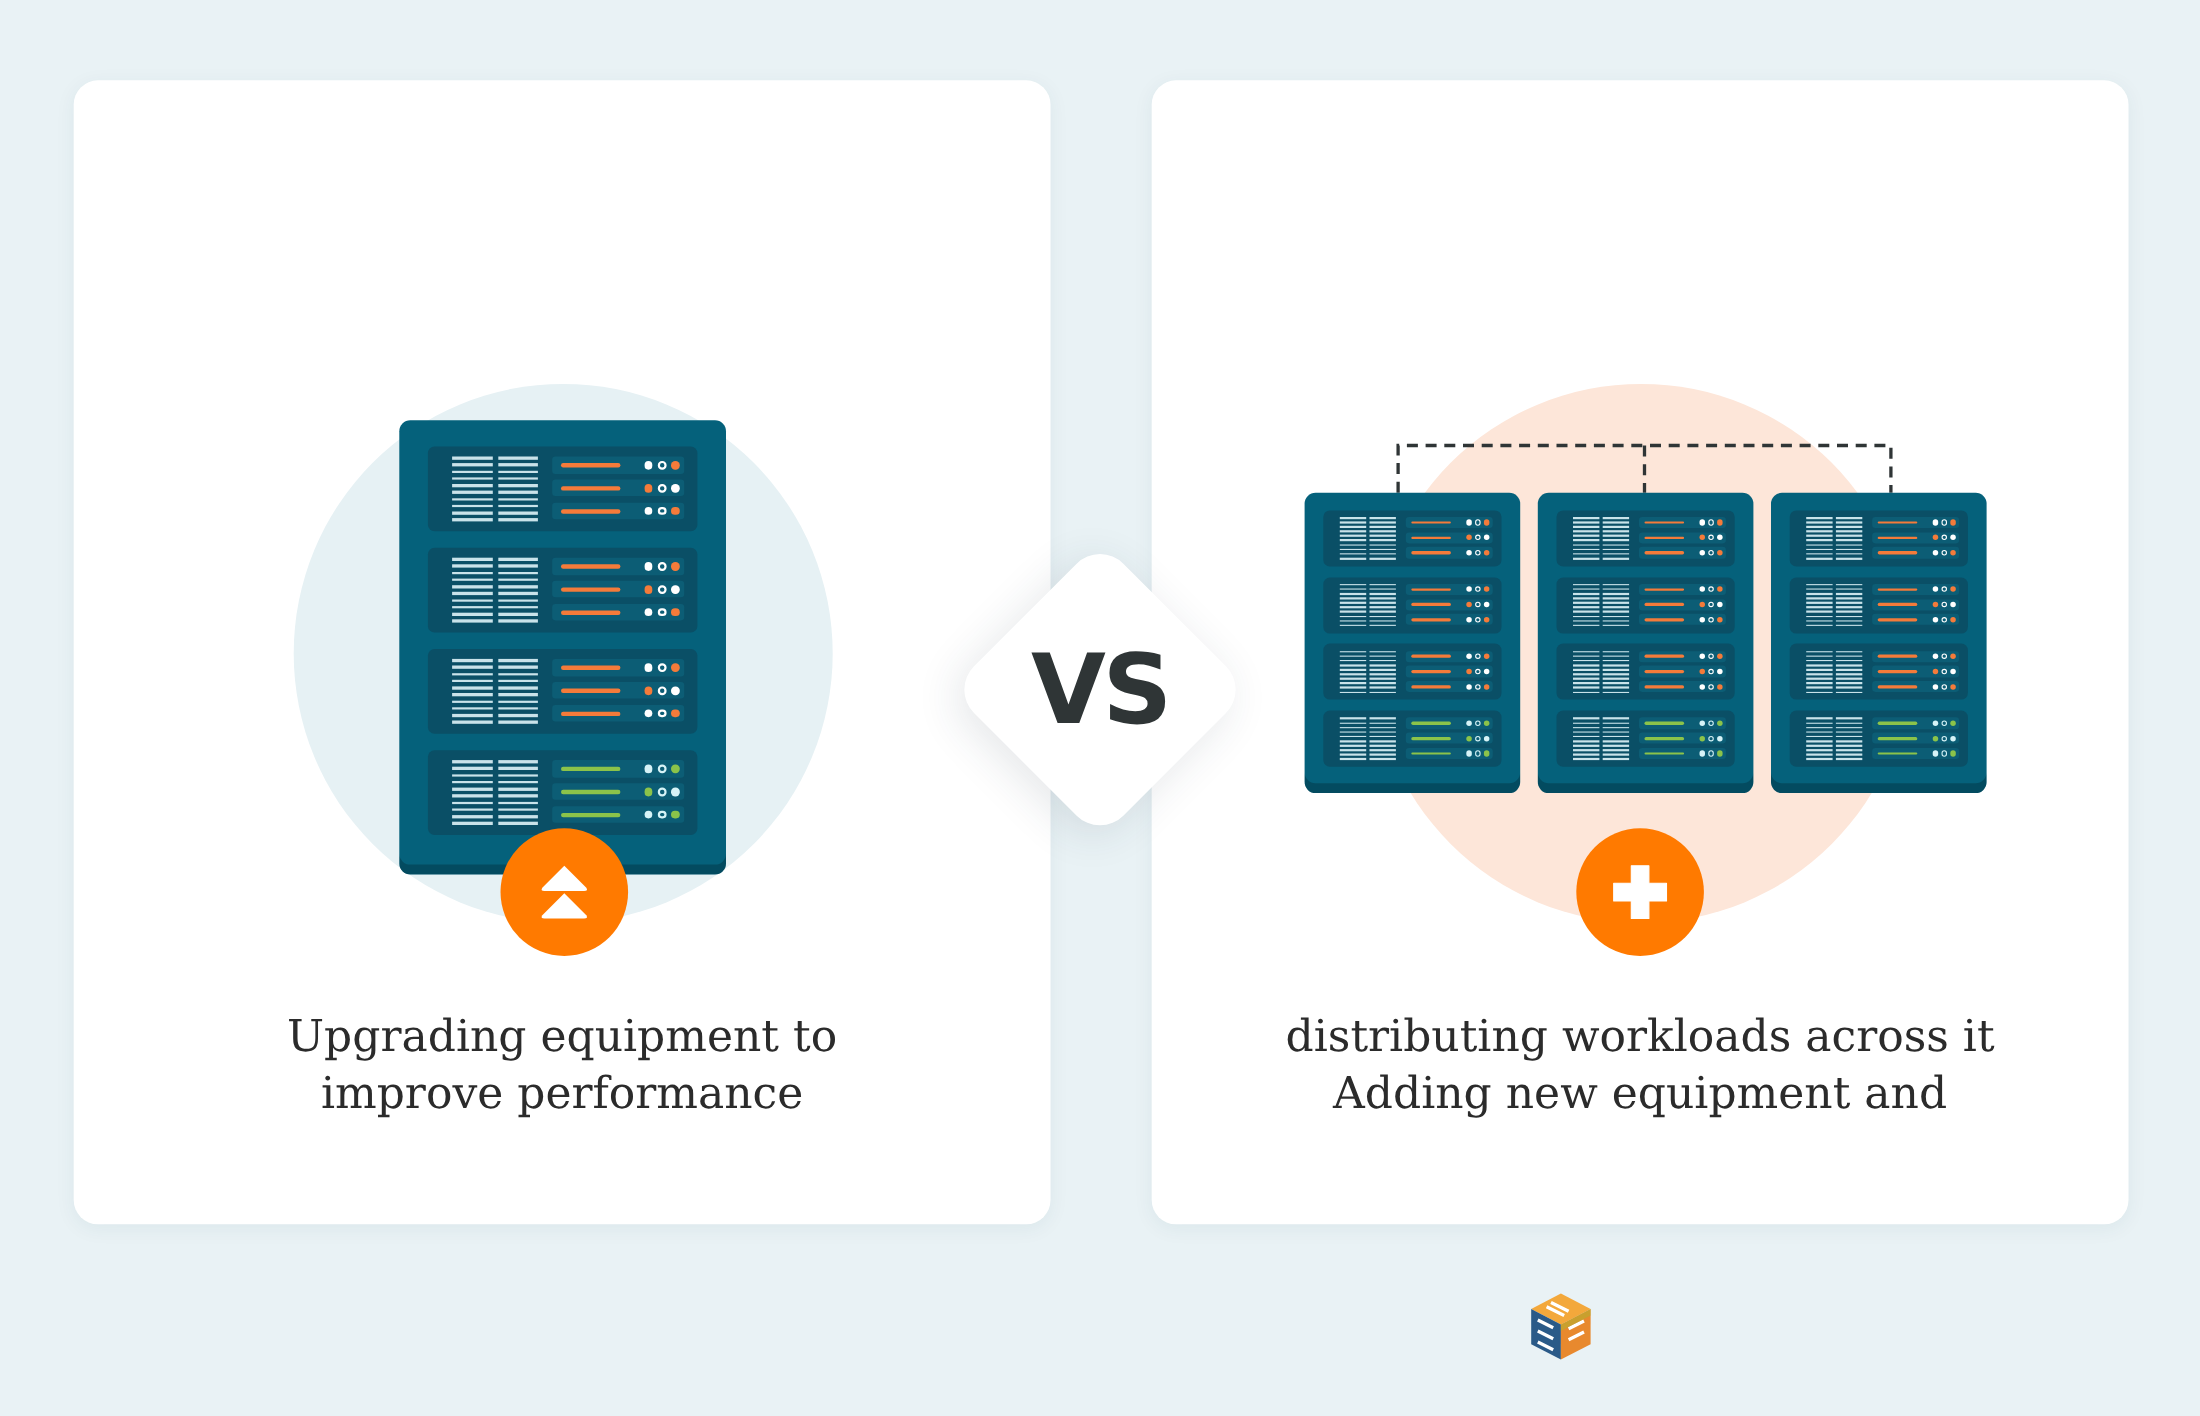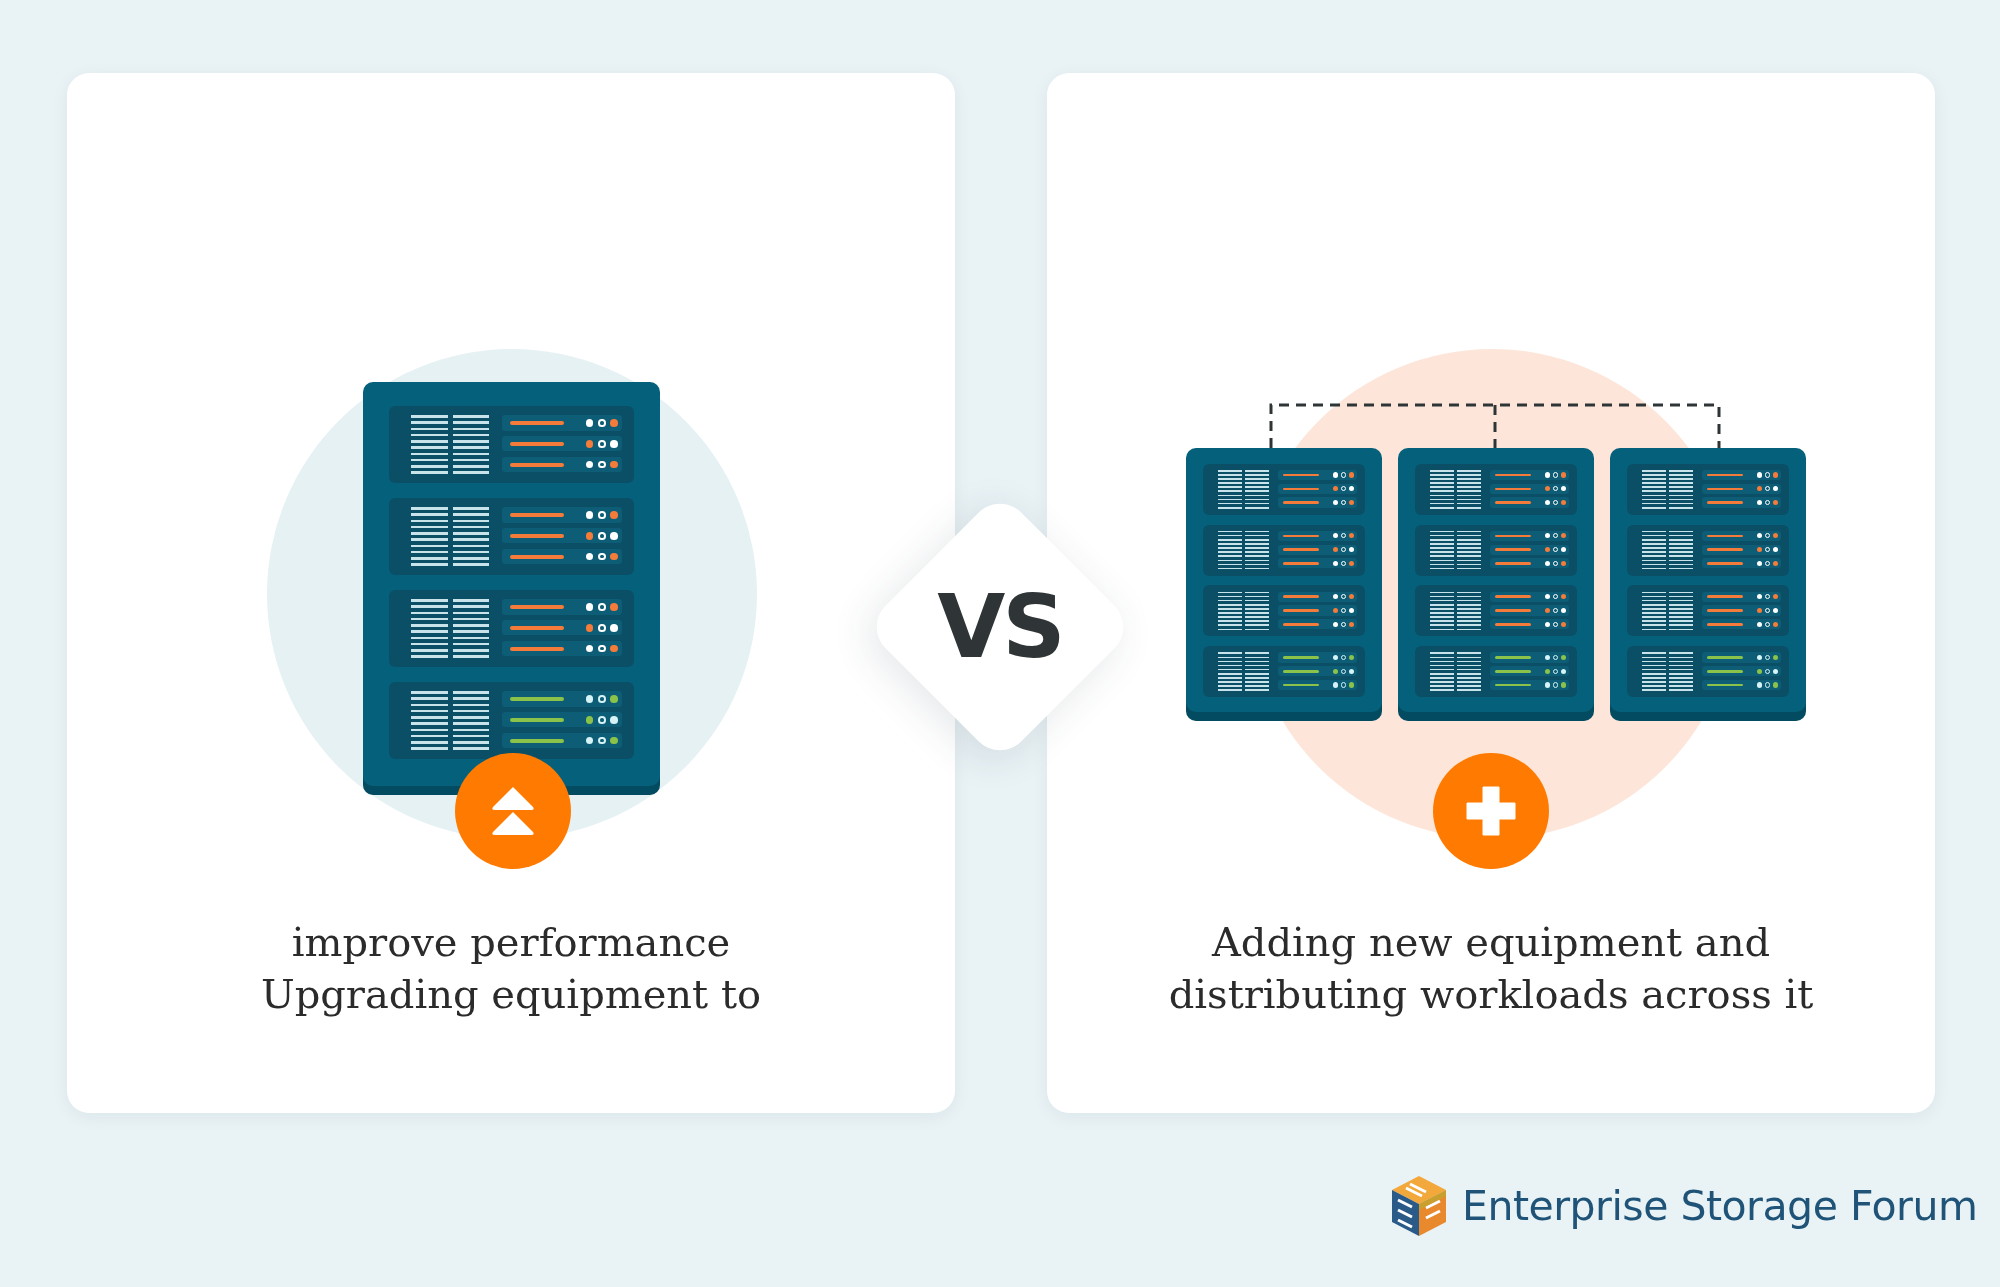--- a/index.html
+++ b/index.html
@@ -214,22 +214,22 @@
         </div>
       </div>
     </div>
   <div class="badge" style="left:388px; top:680px; width:116px; height:116px; background:#ff7a00;">
     <svg width="60" height="60" viewBox="0 0 60 60">
       <path d="M30 6 L50 26 Q52 29 48 29 L12 29 Q8 29 10 26 Z" fill="#ffffff"></path>
       <path d="M30 31 L50 51 Q52 54 48 54 L12 54 Q8 54 10 51 Z" fill="#ffffff"></path>
     </svg>
   </div>
   <div class="desc">
+    <div>Upgrading equipment to</div>
     <div>improve performance</div>
-    <div>Upgrading equipment to</div>
   </div>
 </div>
 
 <div class="card right">
   <div class="bg-circle" style="left:200px; top:276px; width:490px; height:490px; background:#fde6d9;"></div>
   <svg style="position:absolute; left:0; top:0;" width="888" height="400">
     <path d="M224 375 L224 332 L672 332 L672 375 M448 332 L448 375" fill="none" stroke="#2f3536" stroke-width="3" stroke-dasharray="10 7"></path>
   </svg>
   <div id="right-server-slot">
       <div class="server" style="left: 139px; top: 375px; width: 196px; height: 273px; background: rgb(5, 97, 123);">
@@ -766,34 +766,33 @@
           </div>
         </div>
       </div>
     </div>
   <div class="badge" style="left:386px; top:680px; width:116px; height:116px; background:#ff7a00;">
     <svg width="60" height="60" viewBox="0 0 60 60">
       <path d="M22 6 H38 V22 H54 V38 H38 V54 H22 V38 H6 V22 H22 Z" fill="#ffffff" stroke="#ffffff" stroke-width="1" stroke-linejoin="round"></path>
     </svg>
   </div>
   <div class="desc">
+    <div>distributing workloads across it</div>
     <div>Adding new equipment and</div>
-    <div>distributing workloads across it</div>
   </div>
 </div>
 
 <div class="vs-wrap">
   <div class="vs-diamond"></div>
   <div class="vs-text">VS</div>
 </div>
 
 <div class="footer">
   <svg width="58" height="64" viewBox="0 0 58 64">
     <polygon points="29,2 56,16 29,30 2,16" fill="#f3a83b"></polygon>
     <polygon points="2,16 29,30 29,62 2,48" fill="#2a5a88"></polygon>
     <polygon points="29,30 56,16 56,48 29,62" fill="#e8892e"></polygon>
     <path d="M20 10 L36 18 M16 14 L32 22" stroke="#ffffff" stroke-width="3"></path>
     <path d="M8 26 L22 33 M8 36 L22 43 M8 46 L22 53" stroke="#ffffff" stroke-width="3"></path>
     <path d="M36 34 L50 27 M36 44 L50 37" stroke="#ffffff" stroke-width="3"></path>
     <polygon points="29,30 56,16 56,22 29,36" fill="#a9b82e" opacity="0.5"></polygon>
   </svg>
-  <div class="footer-text">Enterprise Storage Forum</div>
 </div>
 
 </body></html>

